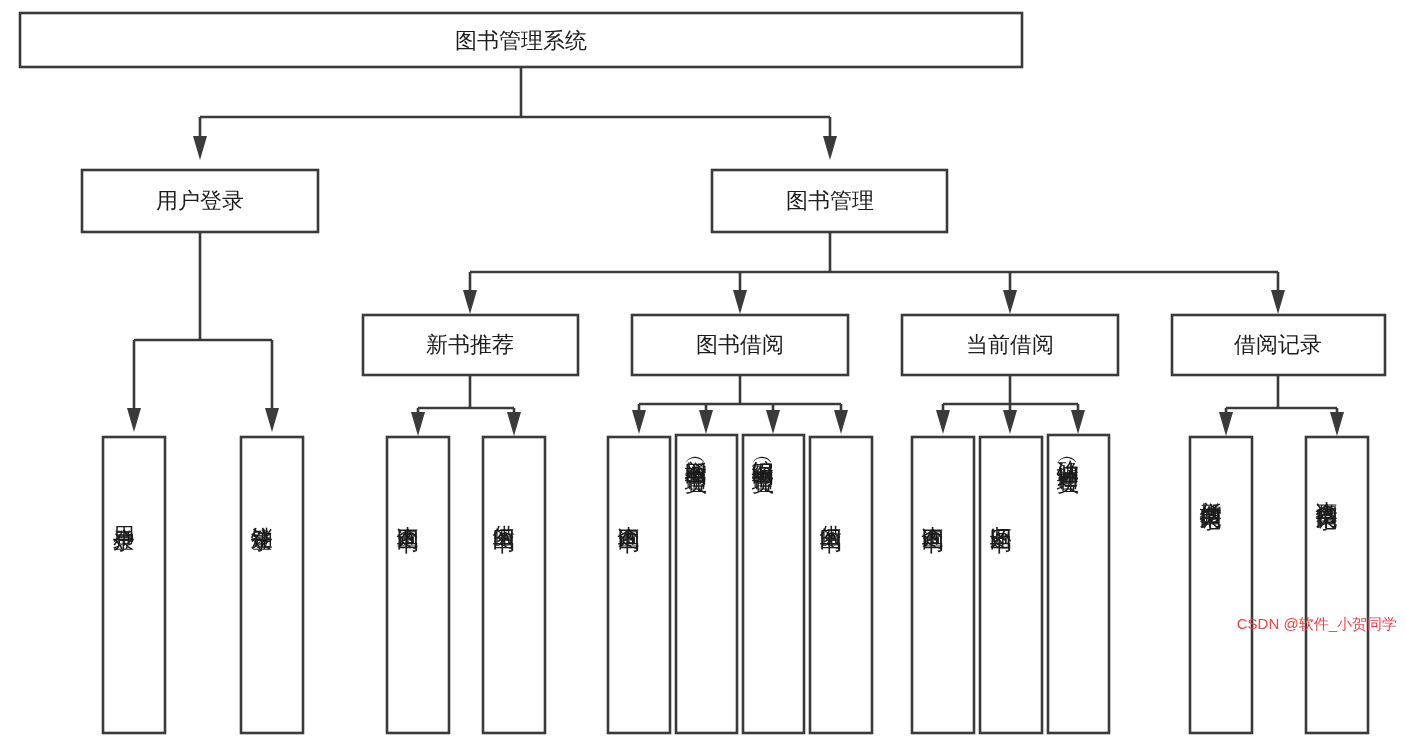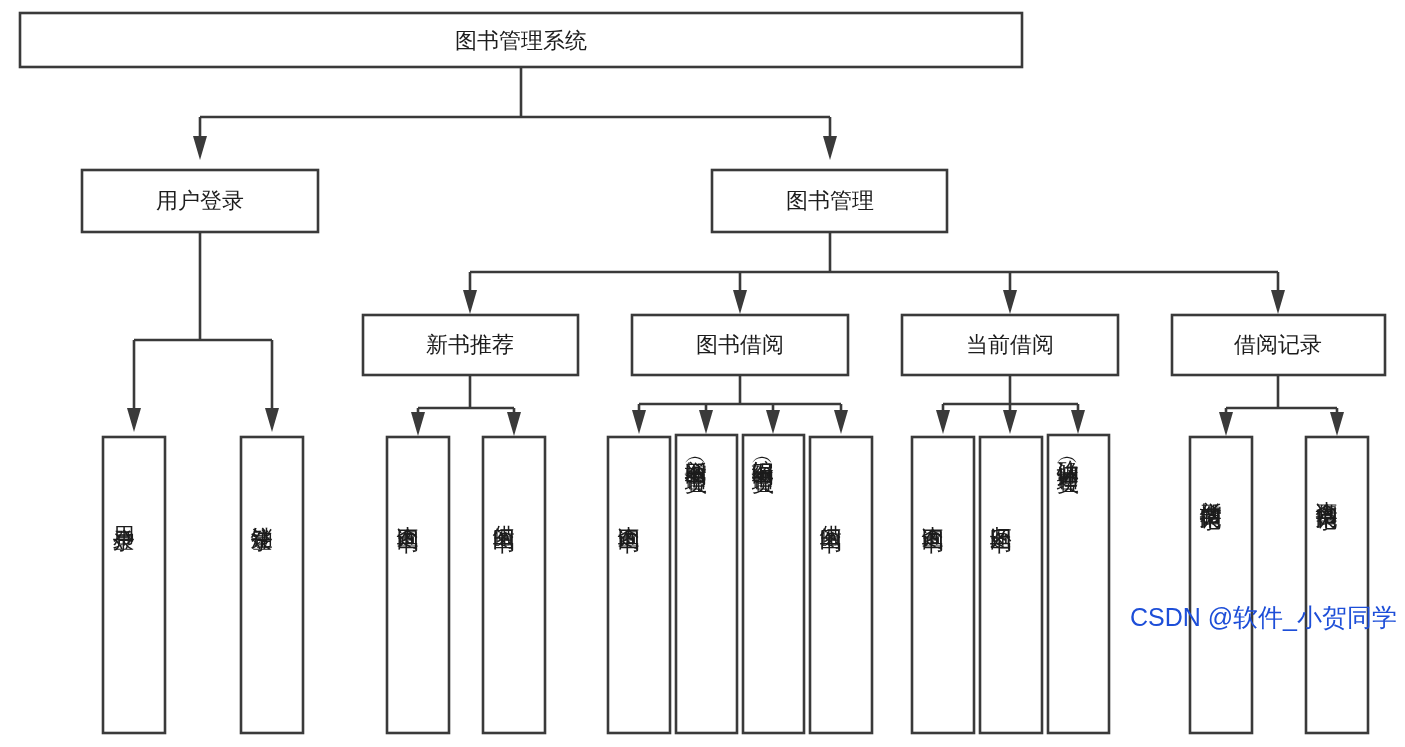--- a/index.html
+++ b/index.html
@@ -57,22 +57,22 @@
     color: #1c1c1c;
     letter-spacing: 2px;
     white-space: nowrap;
     user-select: none;
   }
   #watermark {
     position: absolute;
     right: 8px;
     bottom: 6px;
     font-family: "Liberation Sans", "DejaVu Sans", sans-serif;
-    font-size: 25px;
-    color: #1d4ed8;
+    font-size: 15px;
+    color: #ef4444;
     white-space: nowrap;
     user-select: none;
   }
 </style>
 </head>
 <body>
 
 <div id="diagram-root">
 
   <svg id="flow-svg" viewBox="0 0 1405 747">

